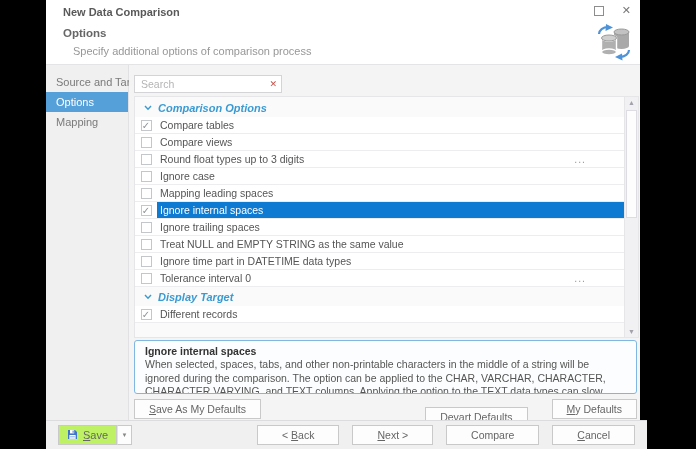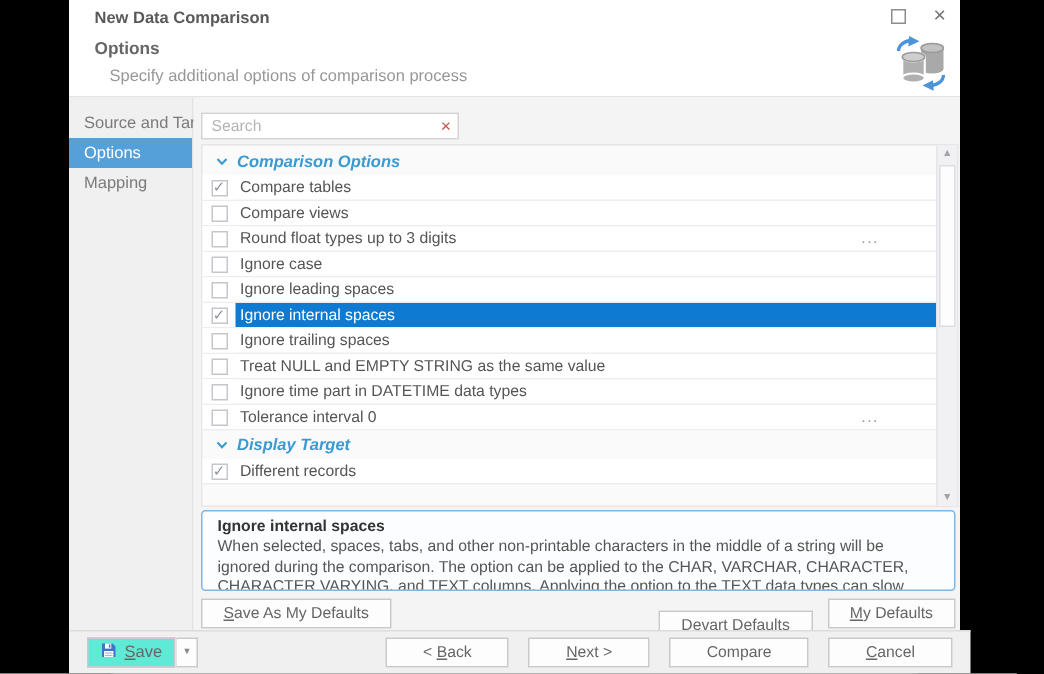--- a/index.html
+++ b/index.html
@@ -1,40 +1,40 @@
 <!DOCTYPE html>
 <html><head>
 <meta charset="utf-8">
 <style>
   html,body{margin:0;padding:0;}
   body{
     width:696px;height:449px;overflow:hidden;position:relative;
     background:#000;font-family:"Liberation Sans",sans-serif;
     -webkit-font-smoothing:antialiased;
   }
-  .dialog{position:absolute;left:46px;top:0;width:594px;height:449px;background:#fff;border-radius:31px;}
+  .dialog{position:absolute;left:46px;top:0;width:594px;height:449px;background:#fff;}
 
   
   .hdr{position:absolute;left:0;top:0;right:0;height:64px;background:#fff;border-bottom:1px solid #e4e4e6;}
   .win-title{position:absolute;left:17px;top:6px;font-size:11px;font-weight:bold;color:#595959;}
   .btn-max{position:absolute;right:36px;top:6px;width:8px;height:8px;border:1px solid #8d8d8d;background:#fff;cursor:pointer;}
   .btn-close{position:absolute;right:7px;top:2px;color:#777;font-size:11px;cursor:pointer;padding:2px;}
   .heading{position:absolute;left:17px;top:27px;font-size:11.5px;font-weight:bold;color:#666;}
   .subtitle{position:absolute;left:27px;top:45px;font-size:11px;color:#979797;}
   .db-icon{position:absolute;right:7px;top:24px;}
 
   
   .content{position:absolute;left:0;top:65px;right:0;bottom:29px;display:flex;}
   .sidebar{width:83px;background:#f0f0f1;border-right:1px solid #e1e1e3;padding-top:7px;box-sizing:border-box;flex-shrink:0;}
   .sb-item{height:20px;line-height:20px;padding-left:10px;font-size:11px;color:#7a7a7a;cursor:pointer;white-space:nowrap;}
   .sb-item.selected{background:#56a0da;color:#fff;}
 
   .main{flex:1;background:#f4f4f5;position:relative;}
 
-  .search{position:absolute;left:5px;top:10px;width:172px;height:18px;background:#fff;border:1px solid #d4d4d6;display:flex;align-items:center;box-sizing:border-box;padding:0 4px;}
+  .search{position:absolute;left:5px;top:10px;width:148px;height:18px;background:#fff;border:1px solid #d4d4d6;display:flex;align-items:center;box-sizing:border-box;padding:0 4px;}
   .search input{flex:1;border:none;outline:none;font-size:10.5px;color:#555;min-width:0;background:transparent;font-family:"Liberation Sans",sans-serif;}
   .search input::placeholder{color:#b4b4b6;}
   .search-clear{color:#c4564f;font-size:9px;cursor:pointer;line-height:1;}
 
   .list{position:absolute;left:5px;top:31px;right:1px;bottom:82px;background:#fafafb;border:1px solid #e6e6e9;display:flex;box-sizing:border-box;}
   .list-inner{flex:1;overflow:hidden;padding-top:1px;}
   .sec-hdr{height:14px;margin:3px 0 2px;display:flex;align-items:center;padding-left:9px;gap:6px;font-size:11px;font-weight:bold;color:#3a9ad2;cursor:pointer;font-style:italic;}
   .chev{width:8px;height:6px;flex-shrink:0;}
   .row{display:flex;align-items:stretch;height:16px;background:#fff;border-bottom:1px solid #ededf0;font-size:10.5px;color:#555;cursor:pointer;}
   .check-cell{width:22px;display:flex;justify-content:center;align-items:center;flex-shrink:0;background:#fff;}
@@ -46,29 +46,29 @@
 
   .scrollbar{width:13px;background:#f1f1f4;border-left:1px solid #e6e6e9;position:relative;flex-shrink:0;}
   .sb-arrow{position:absolute;left:0;right:0;text-align:center;font-size:7px;color:#a2a2aa;cursor:pointer;}
   .sb-arrow.up{top:2px;} .sb-arrow.down{bottom:2px;}
   .sb-thumb{position:absolute;left:1px;right:1px;top:13px;height:108px;background:#fdfdfe;border:1px solid #dcdce2;box-sizing:border-box;cursor:pointer;}
 
   .desc{position:absolute;left:5px;right:3px;top:275px;height:54px;box-sizing:border-box;border:1px solid #7fb7e2;border-radius:3px;background:#fcfdfe;padding:4px 10px;overflow:hidden;}
   .desc-title{font-size:10.5px;font-weight:bold;color:#333;margin-bottom:1px;}
   .desc-body{font-size:10.5px;color:#555;line-height:1.3;}
 
-  .defaults-row{position:absolute;left:5px;right:3px;top:334px;height:20px;display:flex;align-items:center;gap:10px;}
+  .defaults-row{position:absolute;left:5px;right:3px;top:334px;height:20px;display:flex;align-items:center;gap:24px;}
   .btn{background:#fdfdfd;border:1px solid #c9c9c9;color:#666;font-size:10.5px;font-family:"Liberation Sans",sans-serif;height:20px;line-height:18px;padding:0 14px;box-sizing:border-box;cursor:pointer;text-align:center;white-space:nowrap;}
   .btn u{text-decoration:underline;}
   .push-right{margin-left:auto;margin-top:16px;}
 
   
   .footer{position:absolute;left:0;top:420px;width:601px;height:29px;background:#f0f0f1;border-top:1px solid #dcdcde;display:flex;align-items:center;padding:0 12px;box-sizing:border-box;}
   .save-split{display:flex;}
-  .save-main{display:flex;align-items:center;gap:5px;background:#5eead4;border:1px solid #c9c9c9;height:20px;box-sizing:border-box;padding:0 8px;font-size:11px;color:#666;cursor:pointer;}
+  .save-main{display:flex;align-items:center;gap:5px;background:#bef264;border:1px solid #c9c9c9;height:20px;box-sizing:border-box;padding:0 8px;font-size:11px;color:#666;cursor:pointer;}
   .save-arrow{width:15px;background:#fdfdfd;border:1px solid #c9c9c9;border-left:1px solid #e2e2e2;height:20px;box-sizing:border-box;display:flex;align-items:center;justify-content:center;font-size:6px;color:#888;cursor:pointer;}
   .footer-btns{margin-left:auto;display:flex;gap:13px;}
   .footer .btn{min-width:62px;padding:0 24px;}
 </style>
 </head>
 <body>
 
 <div class="dialog">
 
   <div class="hdr">
@@ -153,21 +153,21 @@
               </div>
               <div class="row-body">
                 <span class="row-label">Ignore case</span>
               </div>
             </div>
             <div class="row">
               <div class="check-cell">
                 <span class="checkbox"></span>
               </div>
               <div class="row-body">
-                <span class="row-label">Ignore leading spaces</span>
+                <span class="row-label">Mapping leading spaces</span>
               </div>
             </div>
             <div class="row selected">
               <div class="check-cell">
                 <span class="checkbox">✓</span>
               </div>
               <div class="row-body">
                 <span class="row-label">Ignore internal spaces</span>
               </div>
             </div>

